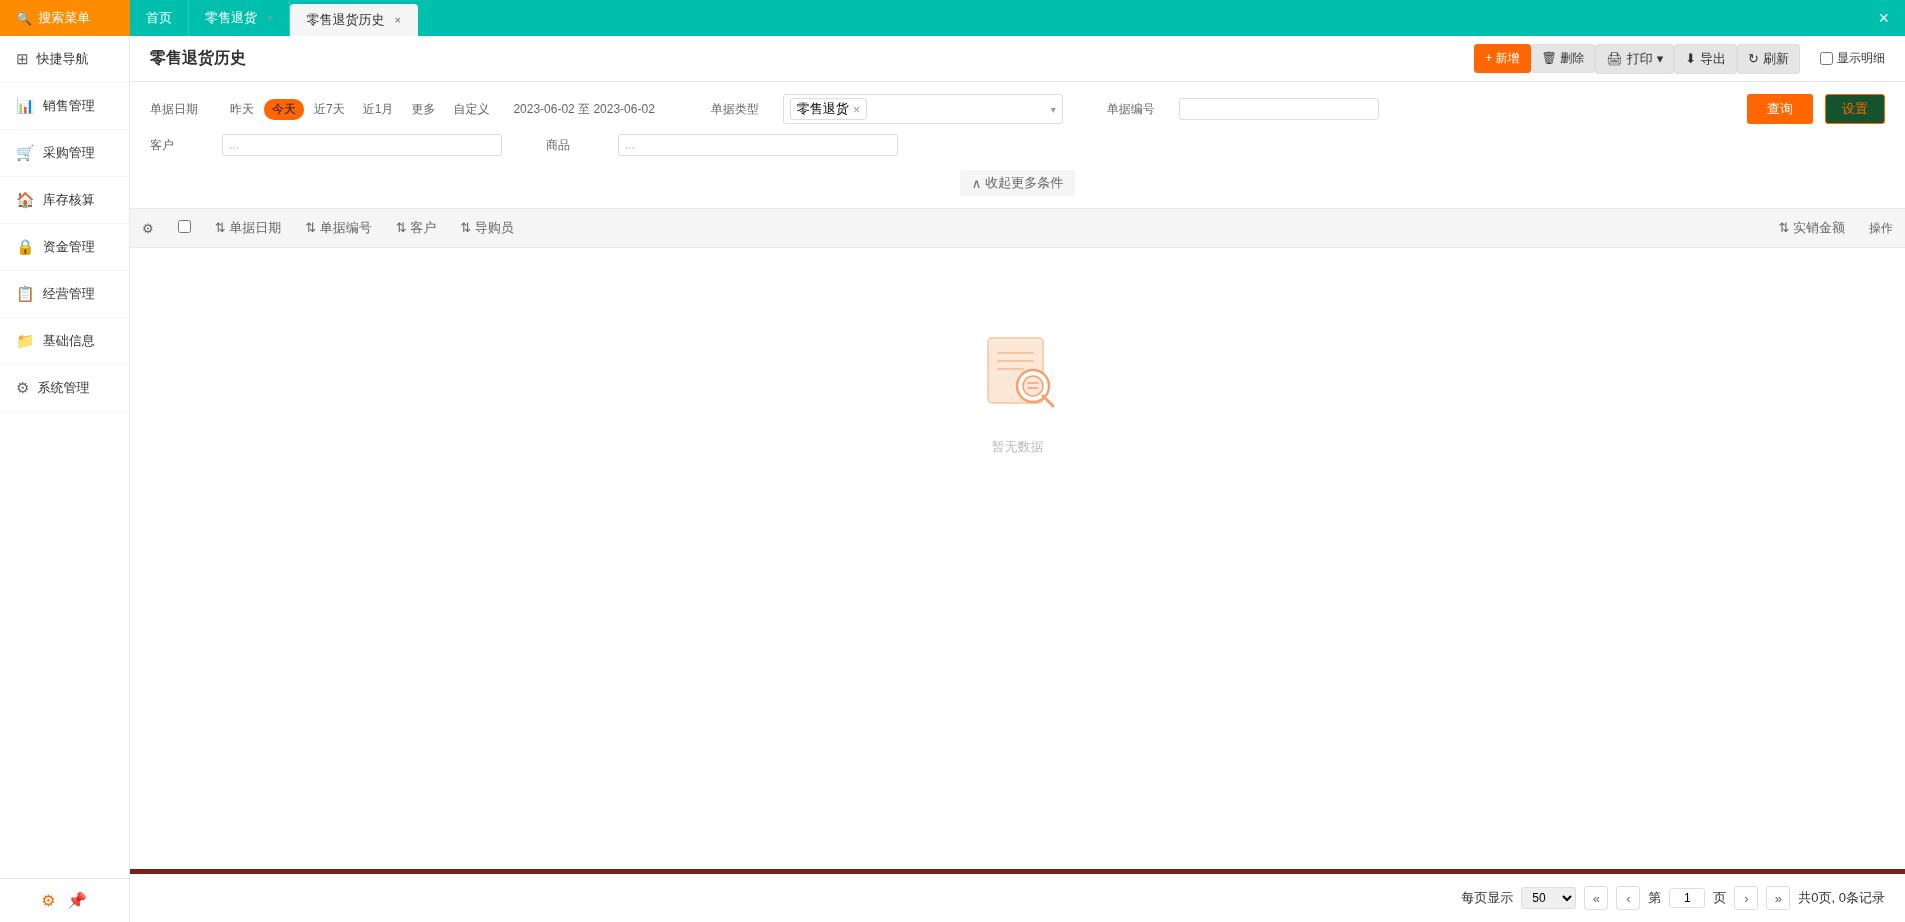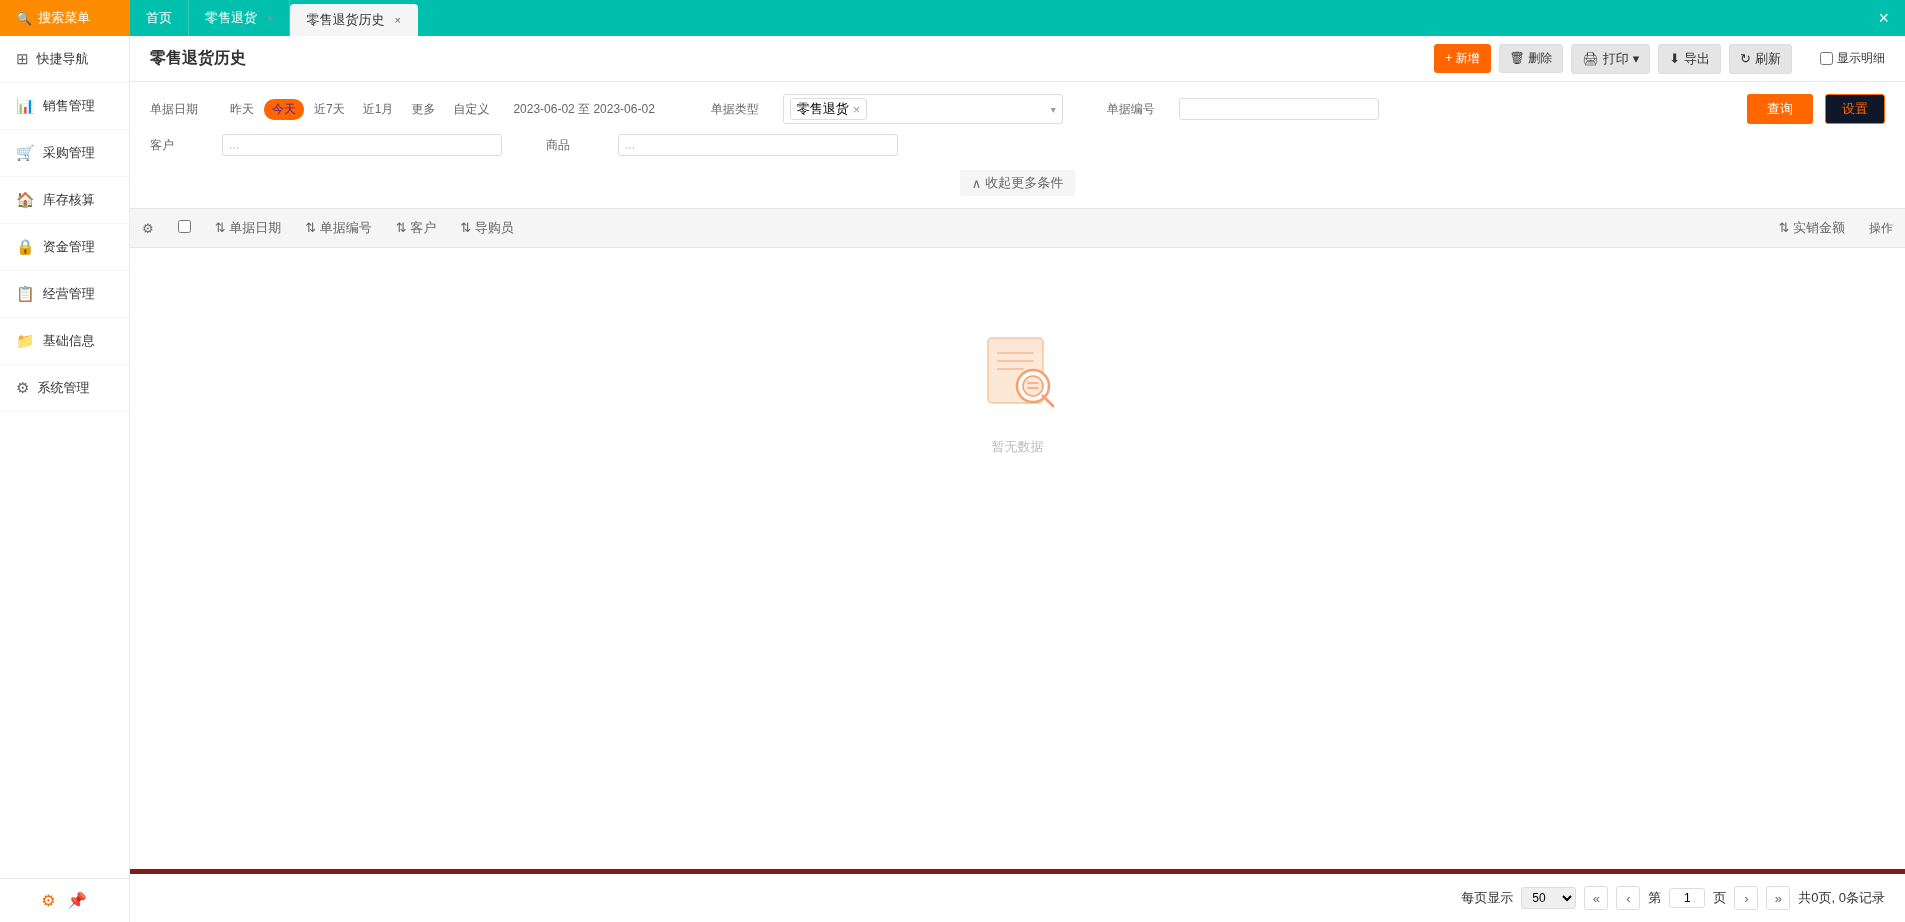--- a/index.html
+++ b/index.html
@@ -51,42 +51,42 @@
 
     
     .content { flex: 1; display: flex; flex-direction: column; background: #f5f5f5; overflow: hidden; }
 
     
     .page-header {
       background: #fff; padding: 0 20px; height: 46px; display: flex; align-items: center;
       justify-content: space-between; border-bottom: 1px solid #e8e8e8;
     }
     .page-title { font-size: 16px; font-weight: bold; color: #333; }
-    .toolbar { display: flex; align-items: center; gap: 8px; }
+    .toolbar { display: flex; align-items: center; }
     .toolbar-btn {
       display: flex; align-items: center; gap: 4px; padding: 5px 10px;
       border: 1px solid #ddd; border-radius: 3px; background: #e5e5e5;
       cursor: pointer; color: #333; font-size: 12px;
     }
     .toolbar-btn.primary { background: #ff6600; color: #fff; border-color: #ff6600; }
     .checkbox-area { display: flex; align-items: center; gap: 4px; margin-left: 20px; }
     .checkbox-area input { cursor: pointer; }
     .checkbox-area label { font-size: 12px; color: #333; cursor: pointer; }
 
     
     .filter-area {
       background: #fff; padding: 12px 20px; border-bottom: 1px solid #e8e8e8;
     }
     .filter-row { display: flex; align-items: center; gap: 12px; margin-bottom: 10px; flex-wrap: wrap; }
     .filter-label { color: #666; font-size: 12px; white-space: nowrap; min-width: 60px; }
     .filter-date-shortcuts { display: flex; align-items: center; gap: 2px; }
     .date-shortcut {
       padding: 2px 8px; font-size: 12px; color: #666; cursor: pointer; border-radius: 2px;
     }
-    .date-shortcut.active { background: #ff6600; color: #4c1d95; border-radius: 10px; }
+    .date-shortcut.active { background: #ff6600; color: #0f172a; border-radius: 10px; }
     .date-range { font-size: 12px; color: #666; margin-left: 4px; white-space: nowrap; }
     .filter-select-wrap {
       display: flex; align-items: center; border: 1px solid #ddd; border-radius: 3px;
       background: #fff; min-width: 200px; padding: 3px 6px; gap: 4px;
     }
     .filter-tag {
       background: #fff; border: 1px solid #ddd; border-radius: 3px;
       padding: 1px 6px; display: flex; align-items: center; gap: 4px; font-size: 12px;
     }
     .filter-tag .remove { cursor: pointer; color: #999; }
@@ -101,21 +101,21 @@
       font-size: 12px; padding: 4px 12px; background: #f5f5f5; border-radius: 3px;
       width: fit-content; margin: 4px auto 0;
     }
 
     
     .query-btn {
       background: #ff6600; color: #fff; border: none; border-radius: 3px;
       padding: 6px 20px; cursor: pointer; font-size: 13px;
     }
     .settings-btn {
-      background: #0f172a; color: #ff6600; border: 1px solid #ff6600; border-radius: 3px;
+      background: #14532d; color: #ff6600; border: 1px solid #ff6600; border-radius: 3px;
       padding: 5px 16px; cursor: pointer; font-size: 13px;
     }
 
     
     .table-wrap { flex: 1; background: #fff; overflow: auto; margin: 0; }
     table { width: 100%; border-collapse: collapse; }
     thead tr { background: #f5f5f5; }
     th {
       padding: 10px 12px; text-align: left; font-size: 12px; color: #666;
       border-bottom: 1px solid #e8e8e8; white-space: nowrap; font-weight: normal;

